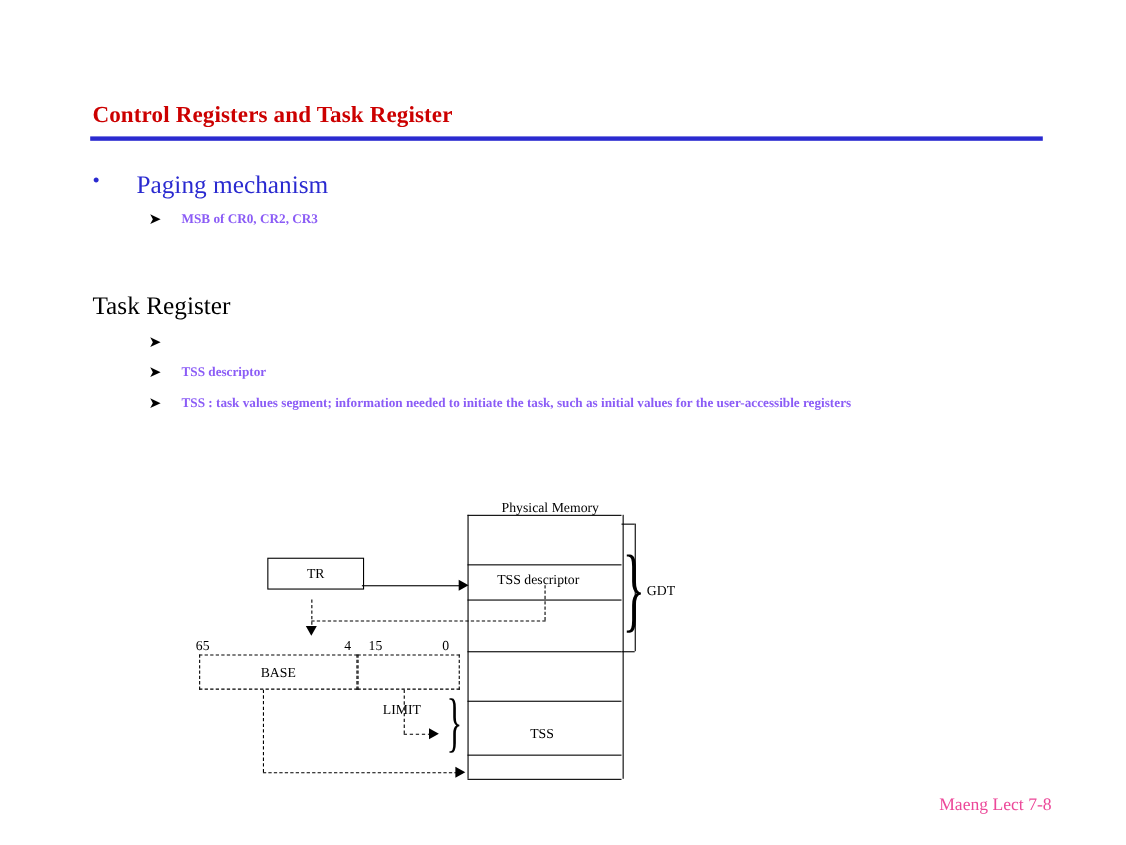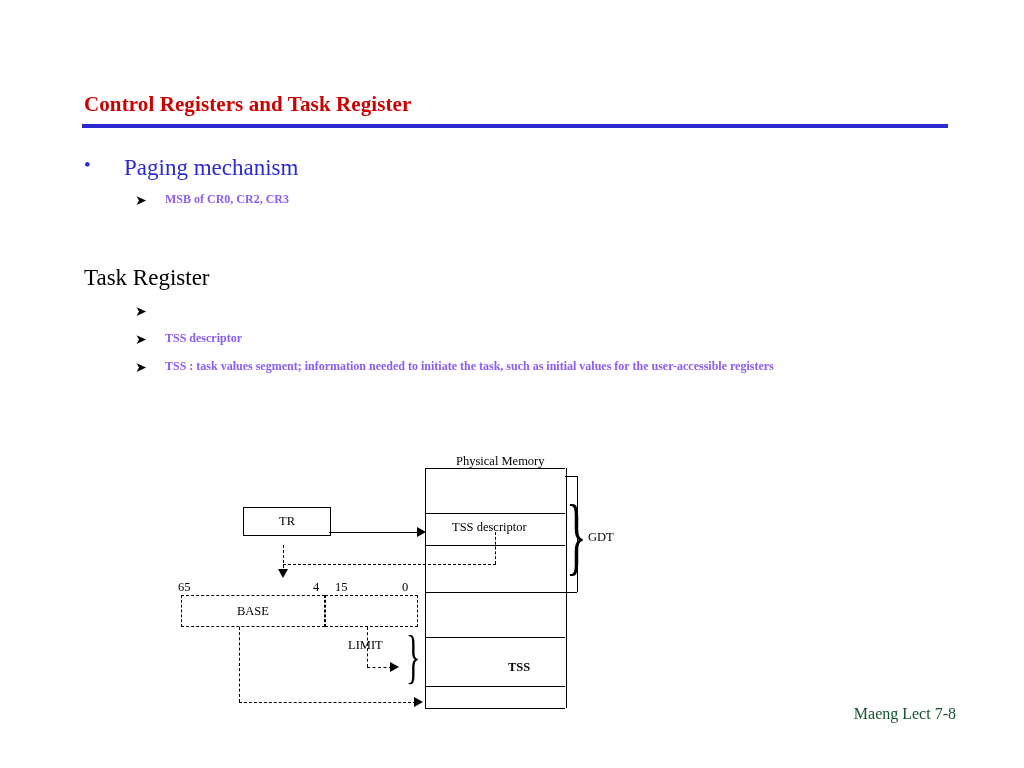--- a/index.html
+++ b/index.html
@@ -78,23 +78,23 @@
   }
   .sub-text {
     color: #8b5cf6;
     font-size: 12px;
     line-height: 1.3;
     font-weight: bold;
   }
   .footer {
     position: absolute;
     right: 68px;
-    top: 705px;
+    top: 723px;
     font-size: 16px;
-    color: #14532d;
+    color: #ec4899;
   }
   
   .diagram {
     position: absolute;
     left: 0;
     top: 440px;
     width: 1024px;
     height: 290px;
   }
   .d-label {
@@ -218,21 +218,21 @@
     <div class="mem-line" style="top:28px;"></div>
     <div class="mem-line" style="top:73px;"></div>
     <div class="mem-line" style="top:105px;"></div>
     <div class="mem-line" style="top:152px;"></div>
     <div class="mem-line" style="top:197px;"></div>
     <div class="mem-line" style="top:246px;"></div>
     <div class="mem-line" style="top:268px;"></div>
 
     <div class="d-label" style="left:444px; top:14px;margin-left:12px;">Physical Memory</div>
     <div class="d-label" style="left:452px; top:80px;">TSS descriptor</div>
-    <div class="d-label" style="left:508px; top:220px;font-weight:bold;">TSS</div>
+    <div class="d-label" style="left:482px; top:220px;">TSS</div>
 
     <div class="brace" style="left:566px; top:52px; font-size:86px; transform:scaleX(0.5); transform-origin:left top;">}</div>
     <div class="d-label" style="left:588px; top:90px;">GDT</div>
 
     <div class="solid-arrow-line" style="left:565px; top:36px; width:12px;"></div>
     <div class="solid-arrow-line" style="left:565px; top:152px; width:12px;"></div>
     <div class="dash-v" style="left:577px; top:36px; height:116px; border-left:1.4px solid #000;"></div>
 
     <div class="brace" style="left:406px; top:186px; font-size:60px; transform:scaleX(0.5); transform-origin:left top;">}</div>
 

